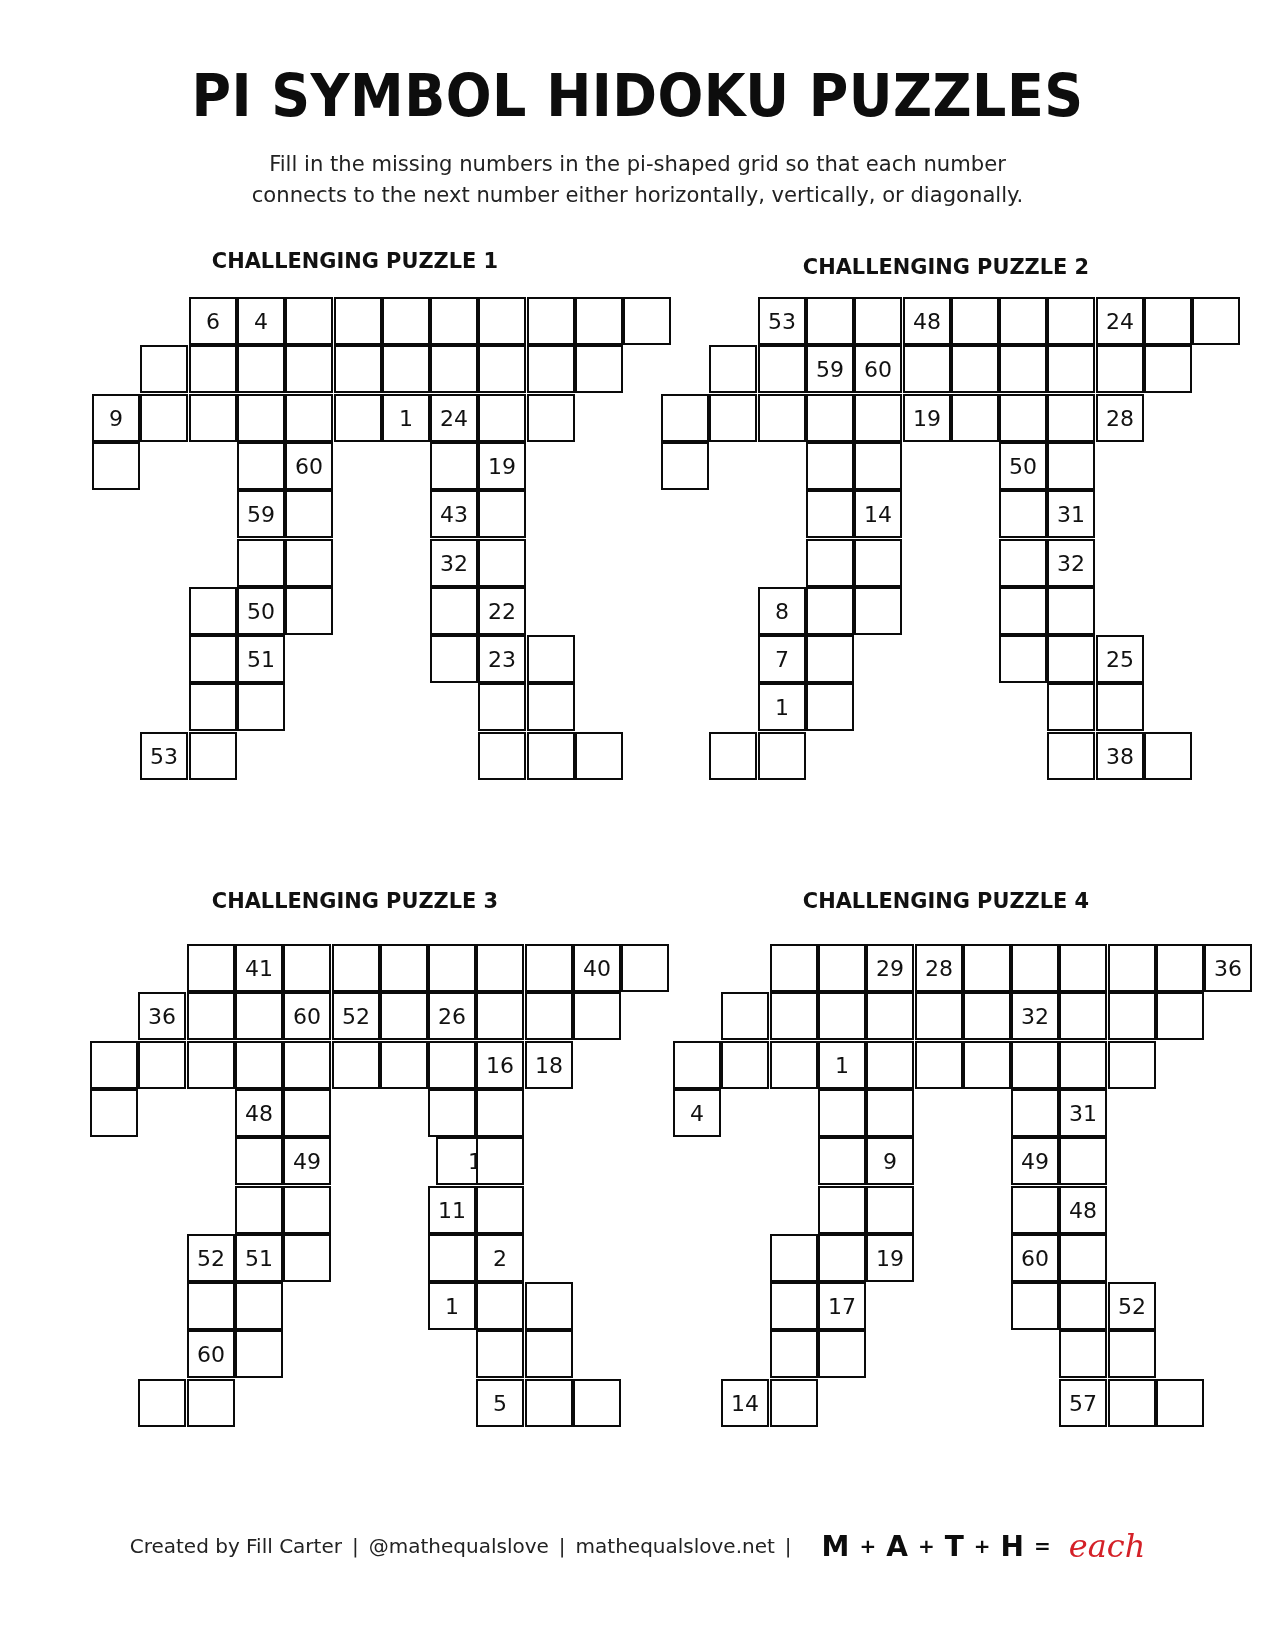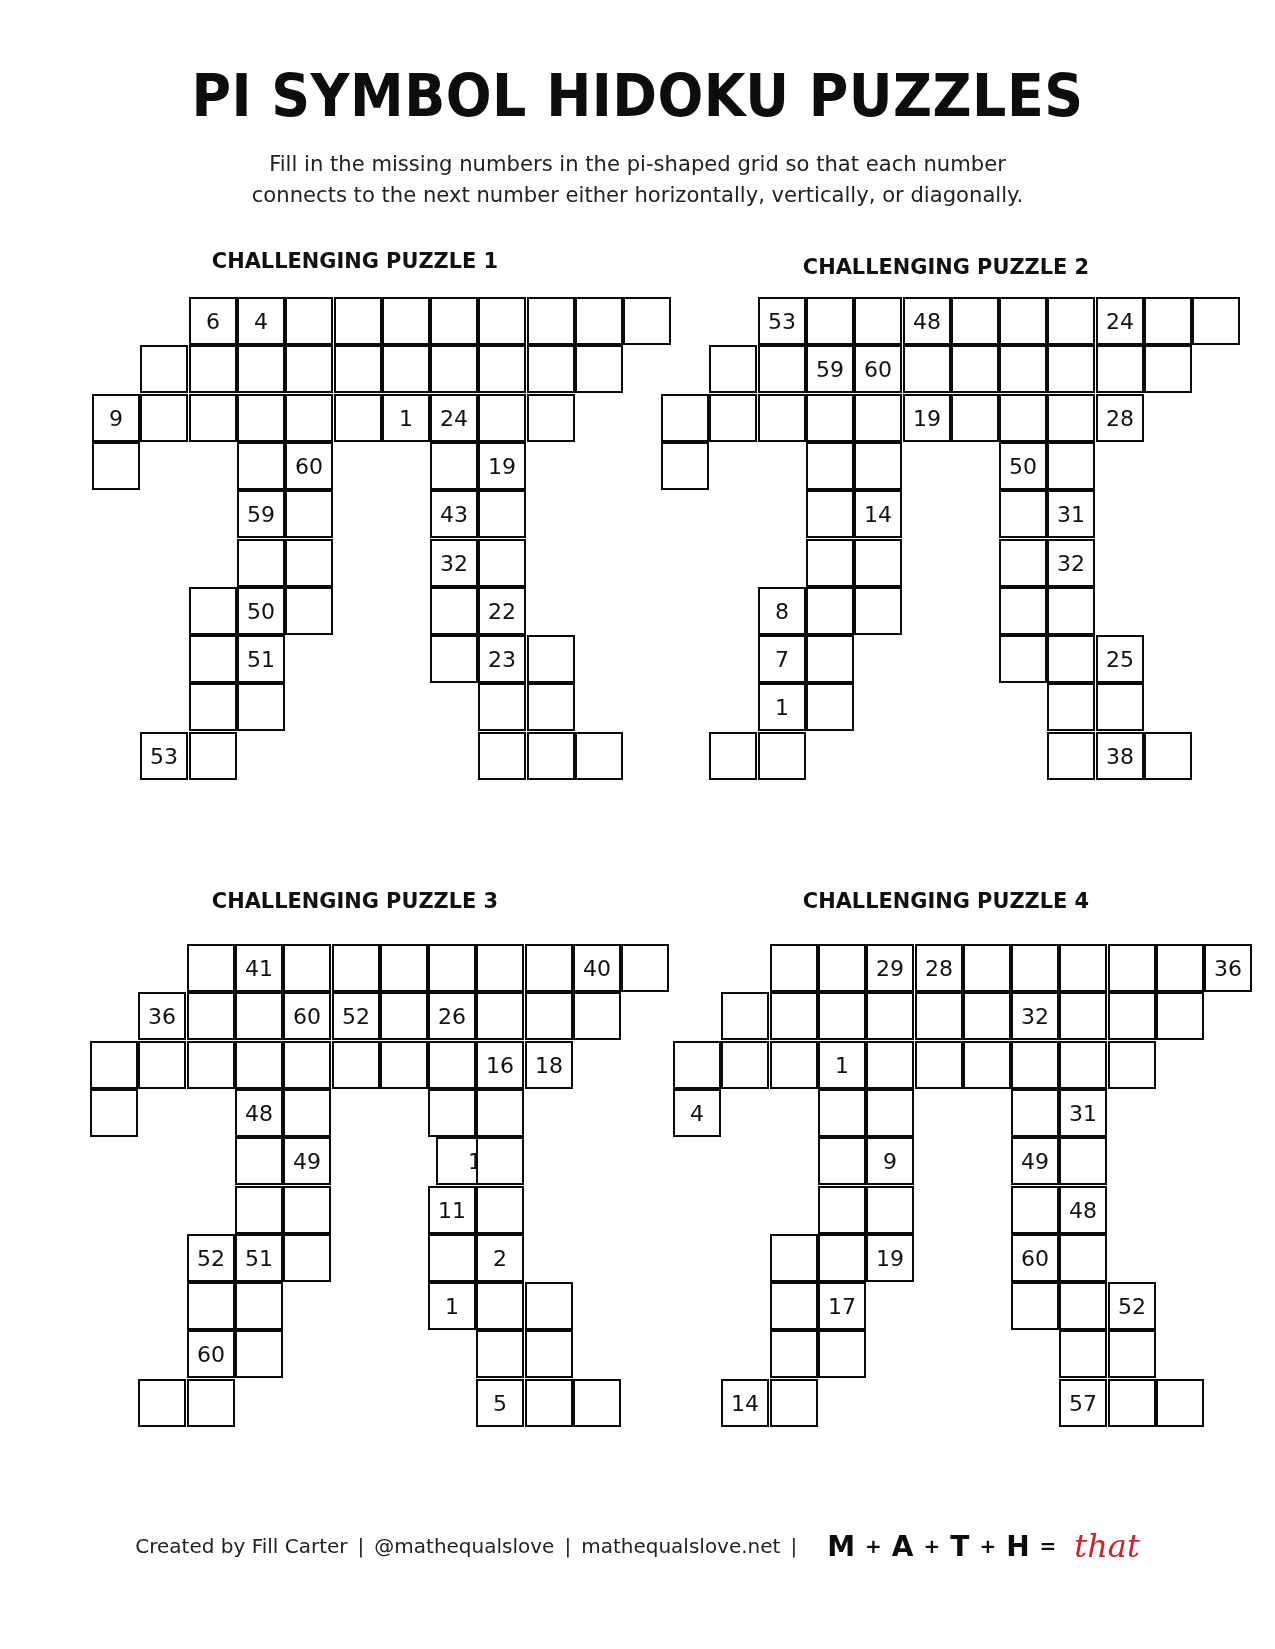--- a/index.html
+++ b/index.html
@@ -319,15 +319,15 @@
   <span class="sep">|</span>
   <span class="brand">
     <span>M</span>
     <span class="plus">+</span>
     <span>A</span>
     <span class="plus">+</span>
     <span>T</span>
     <span class="plus">+</span>
     <span>H</span>
     <span class="plus">=</span>
-    <span class="love">that</span>
+    <span class="love">each</span>
   </span>
 </div>
 
 </body></html>

